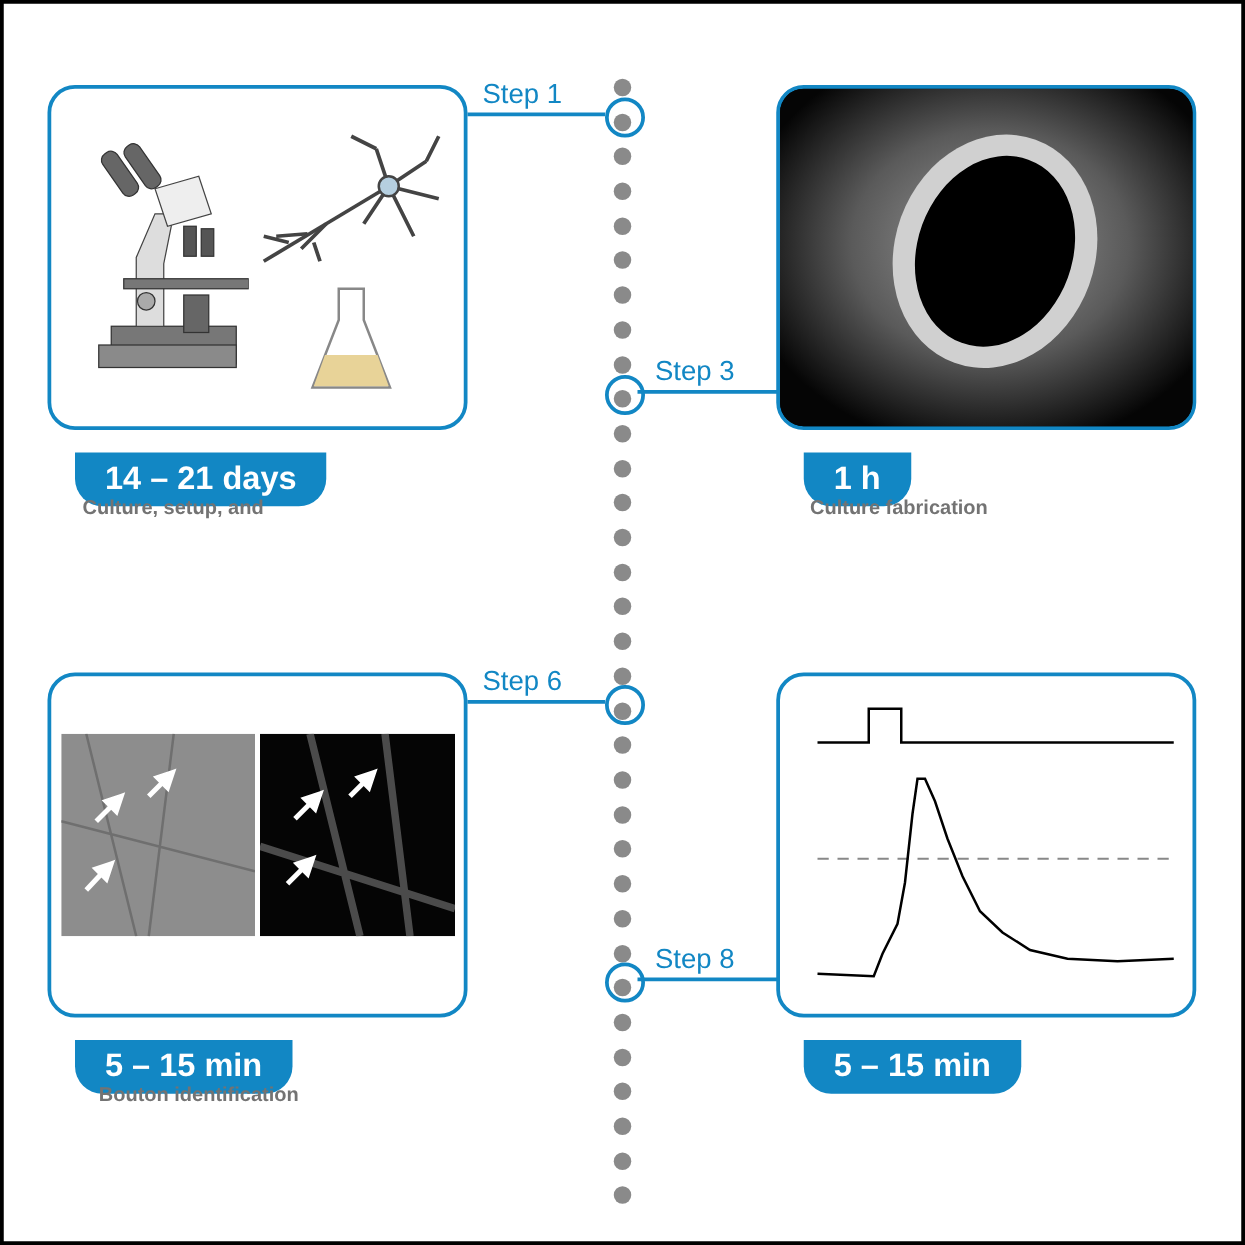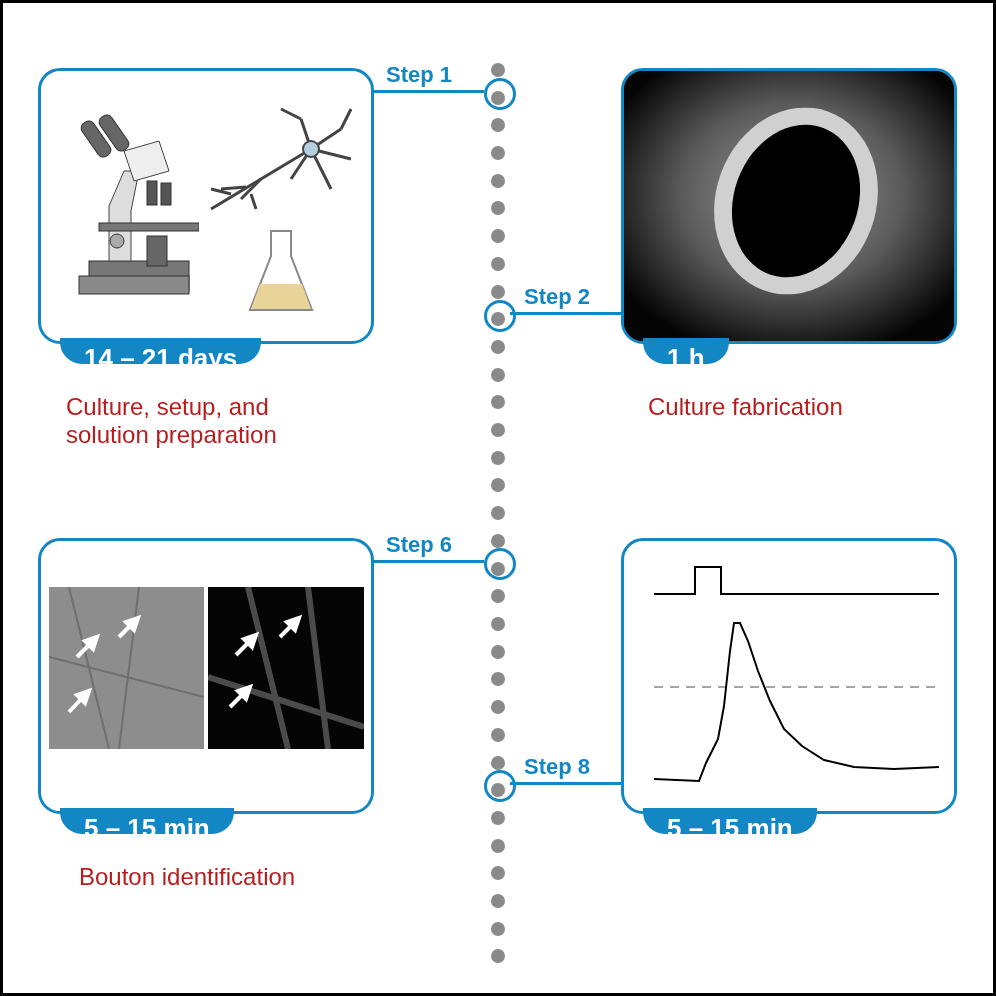--- a/index.html
+++ b/index.html
@@ -1,22 +1,22 @@
 <!DOCTYPE html>
 <html><head>
 <meta charset="utf-8">
 <style>
   html,body{margin:0;padding:0;}
   body{width:996px;height:996px;position:relative;background:#fff;font-family:"Liberation Sans",sans-serif;overflow:hidden;}
   .frame{position:absolute;left:0;top:0;width:990px;height:990px;border:3px solid #000;}
   .panel{position:absolute;border:3px solid #1287c4;border-radius:22px;background:#fff;box-sizing:border-box;overflow:hidden;}
   .panel.dark{background:#000;}
-  .tag{position:absolute;background:#1287c4;color:#fff;font-weight:bold;font-size:26px;line-height:40px;padding:0 24px;border-radius:0 0 22px 22px;box-sizing:border-box;height:26px;}
-  .cap{position:absolute;font-weight:normal;font-size:24px;line-height:28px;color:#b91c1c;}
-  .step{position:absolute;color:#1287c4;font-weight:bold;font-size:22px;}
+  .tag{position:absolute;background:#1287c4;color:#fff;font-weight:bold;font-size:26px;line-height:40px;padding:0 24px;border-radius:0 0 22px 22px;box-sizing:border-box;height:43px;margin-top:24px;}
+  .cap{position:absolute;font-weight:bold;font-size:16px;line-height:28px;color:#737373;}
+  .step{position:absolute;color:#1287c4;font-weight:normal;font-size:22px;}
   .hline{position:absolute;height:3px;background:#1287c4;}
   .dot{position:absolute;width:14px;height:14px;border-radius:50%;background:#8a8a8a;}
   .ring{position:absolute;width:26px;height:26px;border-radius:50%;border:3px solid #1287c4;background:transparent;}
   .img{position:absolute;}
 </style>
 </head>
 <body>
 
 <div class="frame"></div>
 
@@ -78,21 +78,20 @@
     <circle cx="110" cy="50" r="8" fill="#b5cfe0" stroke="#444" stroke-width="2"></circle>
   </svg>
   <svg class="img" style="left:205px;top:155px;" width="70" height="90" viewBox="0 0 70 90">
     <path d="M25 5 L45 5 L45 30 L66 84 L4 84 L25 30Z" fill="#fff" stroke="#888" stroke-width="2"></path>
     <path d="M14 58 L56 58 L65 83 L5 83Z" fill="#e8d398"></path>
   </svg>
 </div>
 <div class="tag" style="left:60px;top:338px;">14 – 21 days</div>
 <div class="cap" style="left:66px;top:393px;">
   <div>Culture, setup, and</div>
-  <div>solution preparation</div>
 </div>
 <div class="step" style="left:386px;top:62px;">Step 1</div>
 <div class="hline" style="left:374px;top:90px;width:110px;"></div>
 <div class="ring" style="left:484px;top:78px;"></div>
 
 <div class="panel dark" style="left:621px;top:68px;width:336px;height:276px;">
   <svg class="img" style="left:0;top:0;" width="336" height="276" viewBox="0 0 336 276">
     <defs>
       <radialGradient id="g2" cx="50%" cy="45%" r="60%">
         <stop offset="0%" stop-color="#9a9a9a"></stop>
@@ -102,21 +101,21 @@
     </defs>
     <rect width="336" height="276" fill="url(#g2)"></rect>
     <ellipse cx="172" cy="130" rx="80" ry="95" transform="rotate(20 172 130)" fill="#d0d0d0"></ellipse>
     <ellipse cx="172" cy="130" rx="62" ry="78" transform="rotate(20 172 130)" fill="#000"></ellipse>
   </svg>
 </div>
 <div class="tag" style="left:643px;top:338px;">1 h</div>
 <div class="cap" style="left:648px;top:393px;">
   <div>Culture fabrication</div>
 </div>
-<div class="step" style="left:524px;top:284px;">Step 2</div>
+<div class="step" style="left:524px;top:284px;">Step 3</div>
 <div class="hline" style="left:510px;top:312px;width:112px;"></div>
 <div class="ring" style="left:484px;top:300px;"></div>
 
 <div class="panel" style="left:38px;top:538px;width:336px;height:276px;">
   <svg class="img" style="left:8px;top:46px;" width="155" height="162" viewBox="0 0 155 162">
     <rect width="155" height="162" fill="#8d8d8d"></rect>
     <path d="M0 70 L155 110 M20 0 L60 162 M90 0 L70 162" stroke="#6f6f6f" stroke-width="2" fill="none"></path>
     <g stroke="#fff" stroke-width="4" fill="#fff">
       <line x1="28" y1="70" x2="44" y2="54"></line>
         <polygon points="48,50 36,54 44,62"></polygon>

